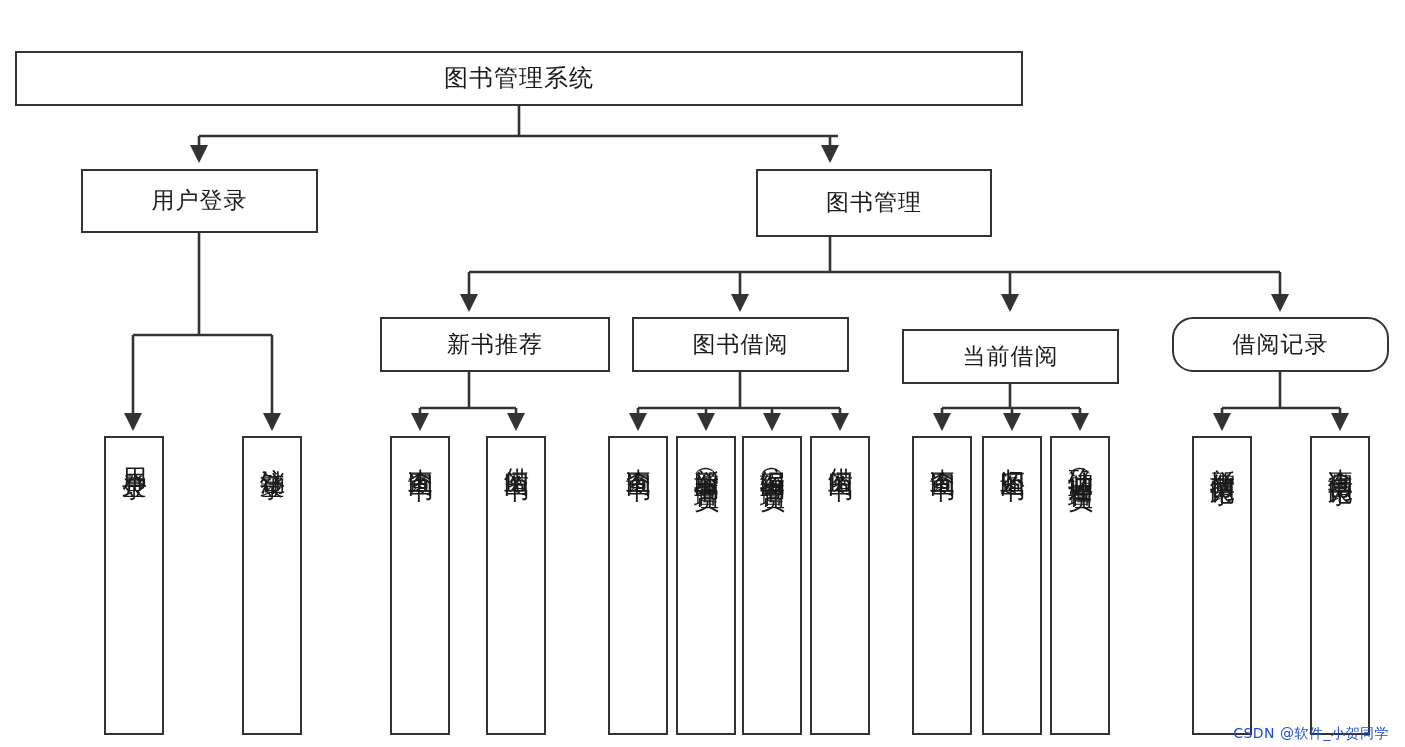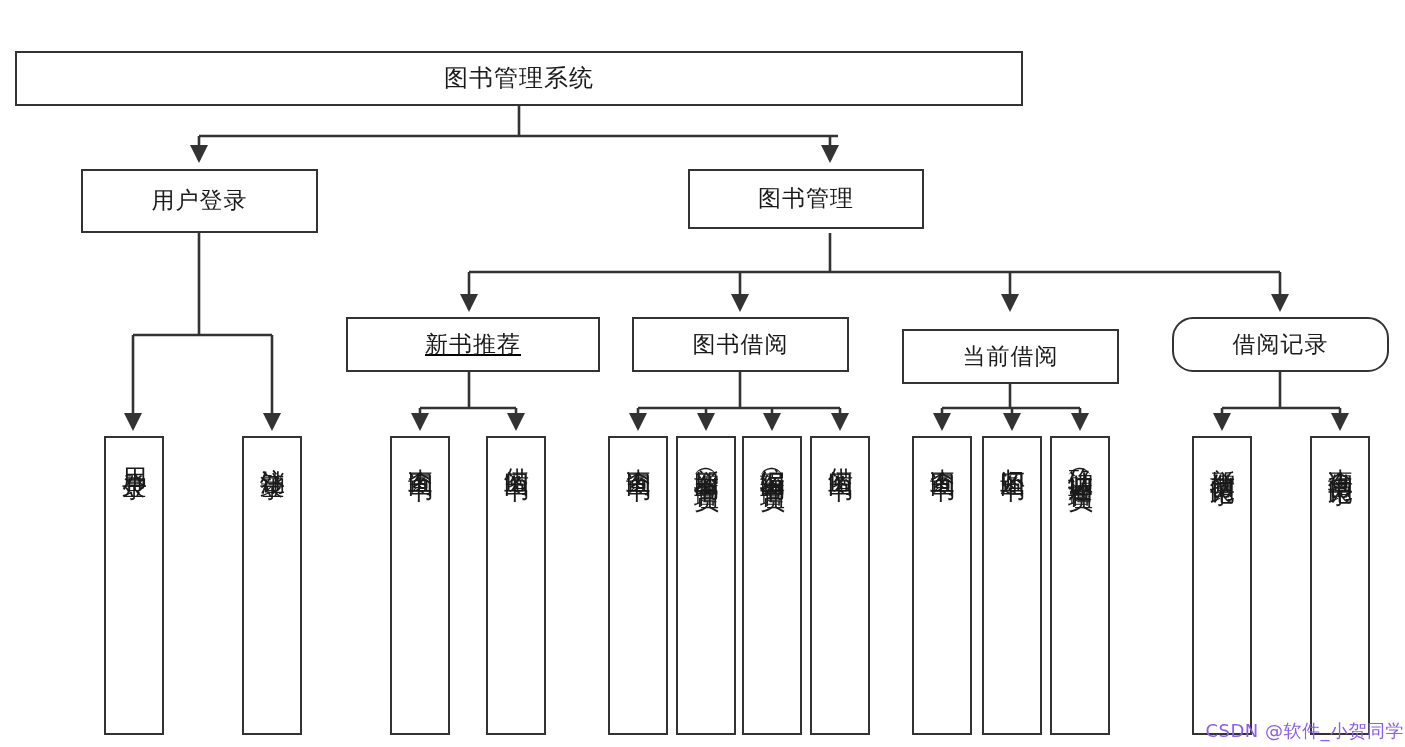--- a/index.html
+++ b/index.html
@@ -60,24 +60,24 @@
     font-size: 25px;
     letter-spacing: 3px;
     white-space: normal;
     max-height: 278px;
   }
   .node.v.tall .lbl {
     max-height: 286px;
   }
   #watermark {
     position: absolute;
-    right: 1px;
+    right: 16px;
     bottom: 4px;
-    font-size: 18px;
-    color: #8b5cf6;
+    font-size: 14px;
+    color: #1d4ed8;
     z-index: 5;
     white-space: nowrap;
     letter-spacing: 0.5px;
   }
 </style>
 </head>
 <body>
 
 <div id="canvas">
 
@@ -131,25 +131,25 @@
     </g>
   </svg>
 
   <div class="node h root" style="left:15px; top:11px; width:1008px; height:55px;margin-top:40px;">
     <span class="lbl">图书管理系统</span>
   </div>
 
   <div class="node h" style="left:81px; top:169px; width:237px; height:64px;">
     <span class="lbl">用户登录</span>
   </div>
-  <div class="node h" style="left:688px; top:169px; width:236px; height:60px;text-align:center;">
+  <div class="node h" style="left:756px; top:169px; width:236px; height:68px;text-align:center;">
     <span class="lbl">图书管理</span>
   </div>
 
-  <div class="node h" style="left:346px; top:317px; width:254px; height:55px;text-decoration:underline;">
+  <div class="node h" style="left:380px; top:317px; width:230px; height:55px;">
     <span class="lbl">新书推荐</span>
   </div>
   <div class="node h" style="left:632px; top:317px; width:217px; height:55px;text-align:center;">
     <span class="lbl">图书借阅</span>
   </div>
   <div class="node h" style="left:902px; top:317px; width:217px; height:55px;margin-top:12px;">
     <span class="lbl">当前借阅</span>
   </div>
   <div class="node h" style="left:1172px; top:317px; width:217px; height:55px;border-radius:21px;">
     <span class="lbl">借阅记录</span>

